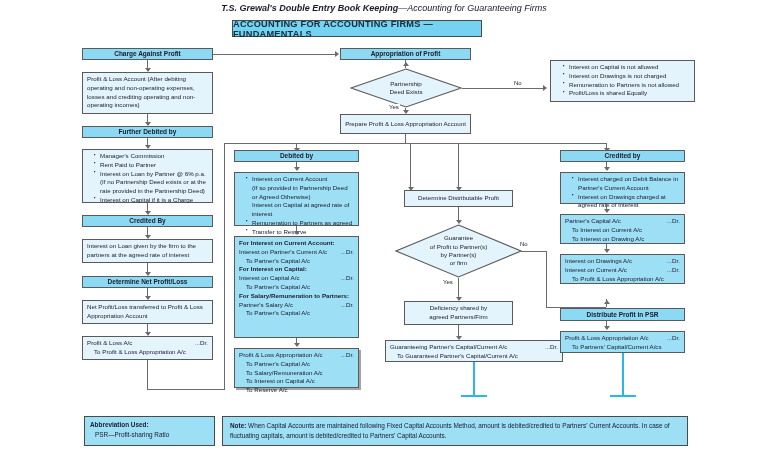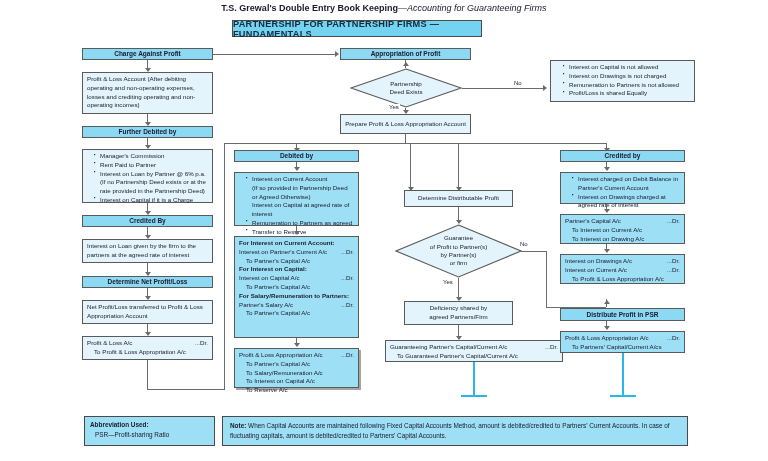--- a/index.html
+++ b/index.html
@@ -5,21 +5,21 @@
   html,body{margin:0;padding:0;}
   body{
     width:768px;height:461px;background:#ffffff;
     font-family:"Liberation Sans", sans-serif;
     color:#1a1a2e;position:relative;overflow:hidden;
   }
   .root{position:absolute;left:0;top:0;width:768px;height:461px;}
 
   
   .hdr{position:absolute;left:0;top:3px;width:768px;text-align:center;font-size:9px;}
-  .hdr b{font-weight:bold;}
+  .hdr b{font-weight:bold;font-style:italic;}
   .hdr i{font-style:italic;}
   .title-bar{
     position:absolute;left:232px;top:20px;width:248px;height:15px;
     background:#74d3f0;border:1.3px solid #4a4a4a;
     font-size:9.2px;font-weight:bold;letter-spacing:.25px;
     color:#122b3d;display:flex;align-items:center;justify-content:center;
   }
 
   
   .box{
@@ -69,21 +69,21 @@
         box-sizing:border-box;font-size:6.4px;line-height:1.62;padding:3px 5px;}
 </style>
 </head>
 <body>
 
 <div class="root">
 
   <div class="hdr">
     <b>T.S. Grewal's Double Entry Book Keeping</b><i>—Accounting for Guaranteeing Firms</i>
   </div>
-  <div class="title-bar">PARTNERSHIP FOR PARTNERSHIP FIRMS — FUNDAMENTALS</div>
+  <div class="title-bar">ACCOUNTING FOR ACCOUNTING FIRMS — FUNDAMENTALS</div>
 
   <div class="box hd" style="left:82px;top:48px;width:131px;height:12px;">Charge Against Profit</div>
   <div class="ln lnv" style="left:147px;top:60px;height:10px;"></div>
   <div class="arw" style="left:144.5px;top:68px;"></div>
 
   <div class="box mid" style="left:82px;top:72px;width:131px;height:42px;">Profit &amp; Loss Account (After debiting operating and non-operating expenses, losses  and crediting operating and non-operating incomes)</div>
   <div class="ln lnv" style="left:147px;top:114px;height:10px;"></div>
   <div class="arw" style="left:144.5px;top:122px;"></div>
 
   <div class="box hd" style="left:82px;top:126px;width:131px;height:12px;">Further Debited by</div>

